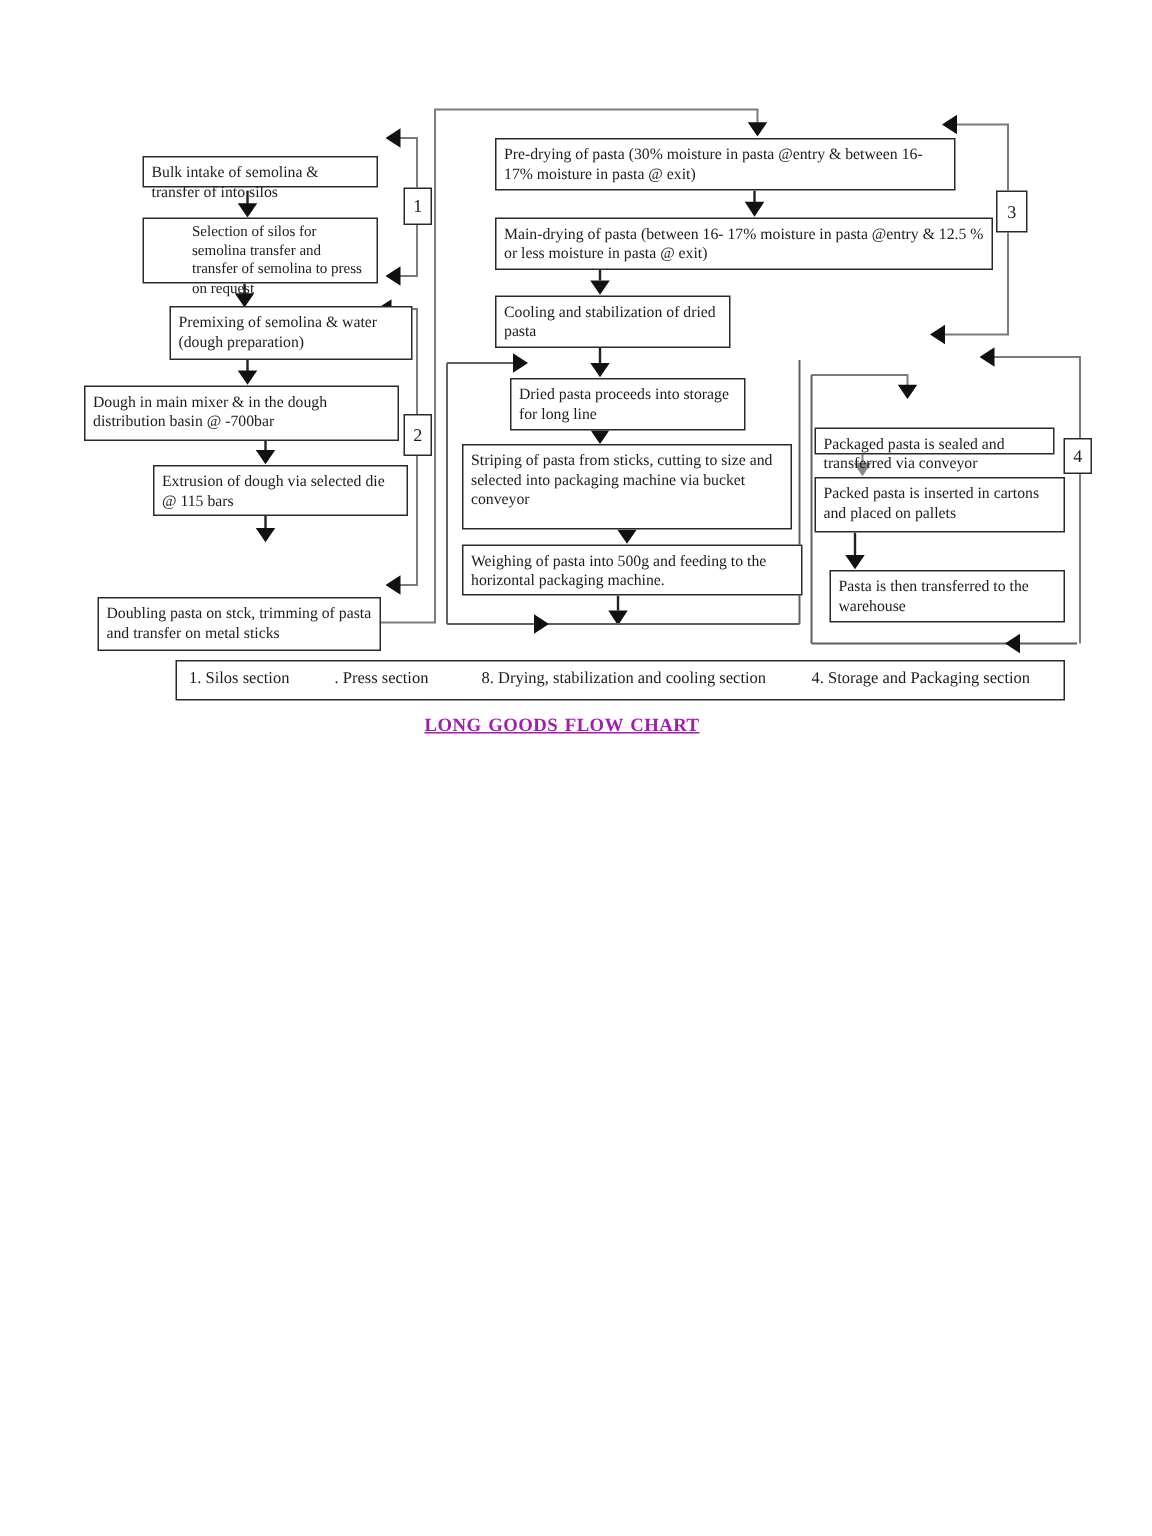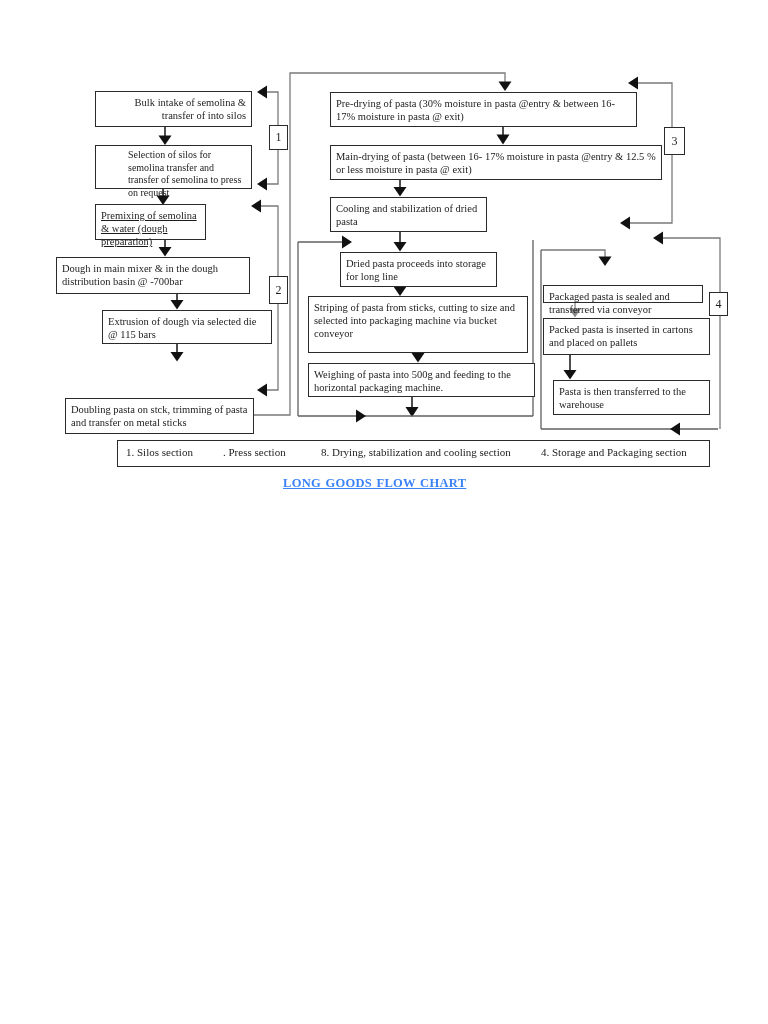--- a/index.html
+++ b/index.html
@@ -18,21 +18,21 @@
     display:flex;align-items:center;justify-content:center;
     font-size:12px;color:#1c1c1c;box-sizing:border-box;
   }
   .legend{
     position:absolute;z-index:2;background:#fff;border:1.5px solid #2a2a2a;
     box-sizing:border-box;font-size:11px;color:#1c1c1c;
   }
   .legend span{position:absolute;top:5px;white-space:nowrap;}
   .chart-title{
     position:absolute;z-index:2;font-size:12.5px;font-weight:bold;
-    text-decoration:underline;letter-spacing:0.3px;word-spacing:1px;color:#3b82f6;
+    text-decoration:underline;letter-spacing:0.3px;word-spacing:1px;color:#a21caf;
     white-space:nowrap;
   }
 </style>
 </head>
 <body>
 
 <div class="page">
 
   <svg class="layer-svg" width="768" height="1024" viewBox="0 0 768 1024">
 
@@ -112,24 +112,24 @@
       <line x1="533" y1="240" x2="533" y2="416"></line>
     </g>
 
     <g stroke="#5f5f5f" stroke-width="1.3">
       <line x1="541" y1="250" x2="541" y2="429"></line>
       <line x1="541" y1="429" x2="718" y2="429"></line>
       <polygon points="680,422.5 680,435.5 670,429" fill="#111" stroke="none"></polygon>
     </g>
   </svg>
 
-  <div class="fc-box" style="left:95px;top:91px;width:157px;height:36px;text-align:right;">Bulk intake of semolina &amp; transfer of into silos</div>
+  <div class="fc-box" style="left:95px;top:104px;width:157px;height:21px;">Bulk intake of semolina &amp; transfer of into silos</div>
   <div class="fc-box" style="left:95px;top:145px;width:157px;height:44px;font-size:10px;line-height:12.5px;padding-top:3px;padding-left:32px;">Selection of silos for semolina transfer and transfer of semolina to press on request</div>
-  <div class="fc-box" style="left:95px;top:204px;width:111px;height:36px;text-decoration:underline;">Premixing of  semolina &amp; water  (dough preparation)</div>
-  <div class="fc-box" style="left:56px;top:257px;width:194px;height:37px;">Dough in main mixer &amp; in the dough distribution basin @ -700bar</div>
+  <div class="fc-box" style="left:113px;top:204px;width:162px;height:36px;">Premixing of  semolina &amp; water  (dough preparation)</div>
+  <div class="fc-box" style="left:56px;top:257px;width:210px;height:37px;">Dough in main mixer &amp; in the dough distribution basin @ -700bar</div>
   <div class="fc-box" style="left:102px;top:310px;width:170px;height:34px;">Extrusion of dough via selected die @ 115 bars</div>
   <div class="fc-box" style="left:65px;top:362px;width:189px;height:36px;margin-top:36px;">Doubling pasta on stck, trimming of pasta and transfer on metal sticks</div>
 
   <div class="fc-box" style="left:330px;top:92px;width:307px;height:35px;">Pre-drying  of pasta (30% moisture in  pasta @entry &amp; between 16-17% moisture in pasta @ exit)</div>
   <div class="fc-box" style="left:330px;top:145px;width:332px;height:35px;">Main-drying  of pasta (between 16- 17% moisture in pasta @entry &amp; 12.5 % or less moisture in pasta @ exit)</div>
   <div class="fc-box" style="left:330px;top:197px;width:157px;height:35px;">Cooling  and stabilization of dried  pasta</div>
   <div class="fc-box" style="left:340px;top:252px;width:157px;height:35px;">Dried pasta proceeds into storage for long line</div>
   <div class="fc-box" style="left:308px;top:296px;width:220px;height:57px;">Striping of pasta from sticks, cutting to size and selected into packaging machine via bucket conveyor</div>
   <div class="fc-box" style="left:308px;top:363px;width:227px;height:34px;">Weighing of pasta into 500g and feeding to the horizontal packaging machine.</div>
 

